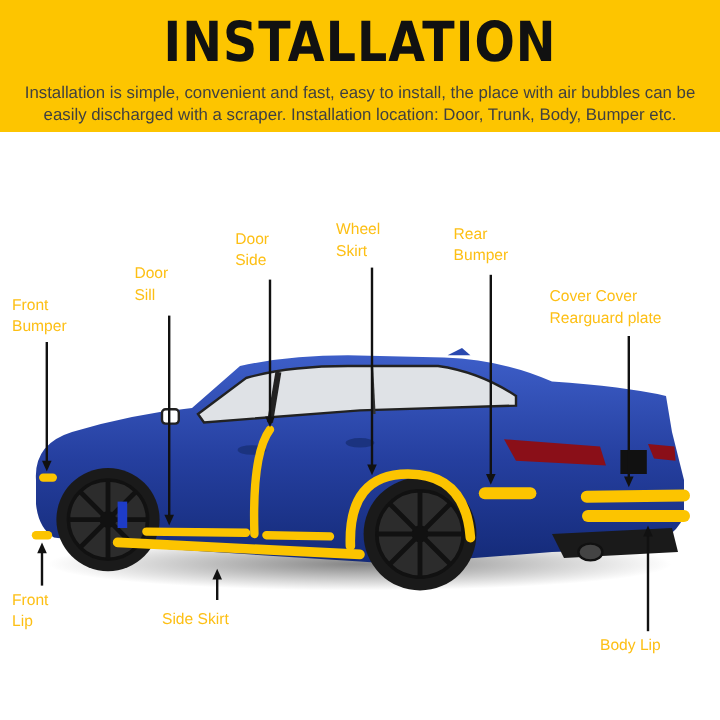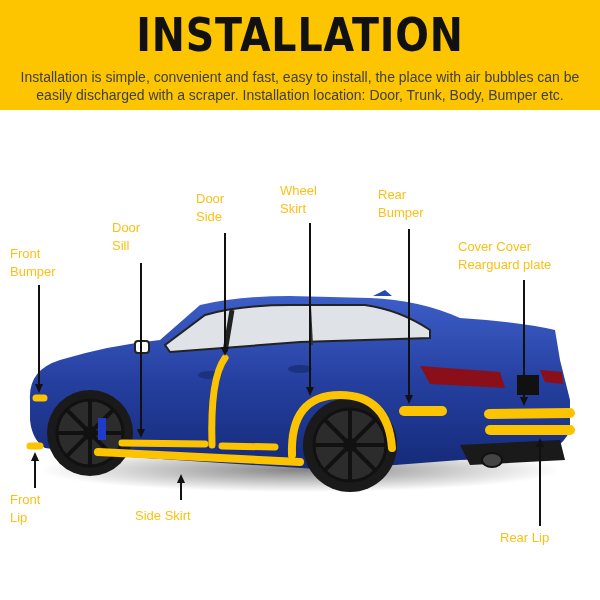--- a/index.html
+++ b/index.html
@@ -92,21 +92,21 @@
 Side</div>
 <div class="label" style="left:280px;top:182px;width:60px;">Wheel
 Skirt</div>
 <div class="label" style="left:378px;top:186px;width:70px;">Rear
 Bumper</div>
 <div class="label" style="left:458px;top:238px;width:130px;">Cover Cover
 Rearguard plate</div>
 <div class="label" style="left:10px;top:491px;width:56px;">Front
 Lip</div>
 <div class="label" style="left:135px;top:507px;width:90px;">Side Skirt</div>
-<div class="label" style="left:500px;top:529px;width:76px;">Rear Lip</div>
+<div class="label" style="left:500px;top:529px;width:76px;">Body Lip</div>
 
 <div class="line" style="left:38px;top:285px;height:100px;"></div>
 <div class="arrow-down" style="left:35px;top:384px;"></div>
 
 <div class="line" style="left:140px;top:263px;height:167px;"></div>
 <div class="arrow-down" style="left:137px;top:429px;"></div>
 
 <div class="line" style="left:224px;top:233px;height:115px;"></div>
 <div class="arrow-down" style="left:221px;top:347px;"></div>
 

